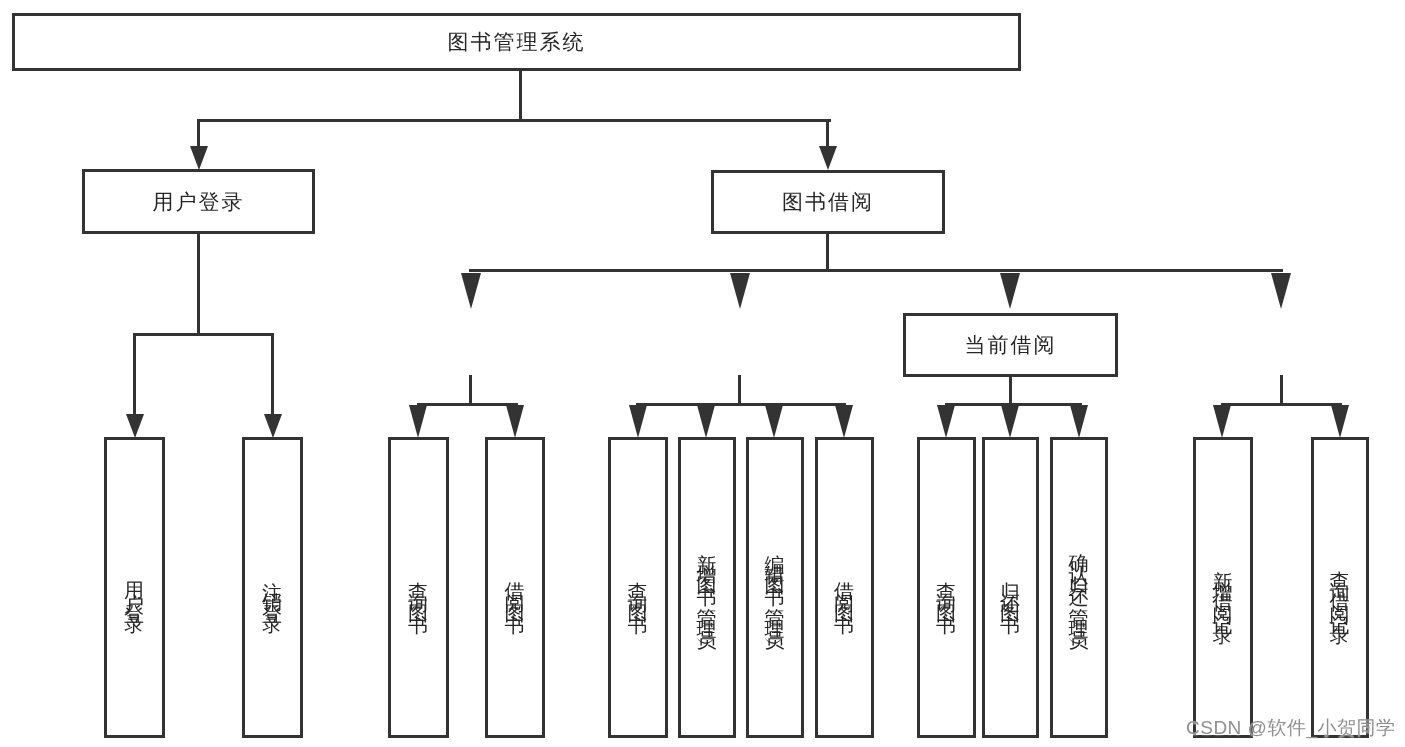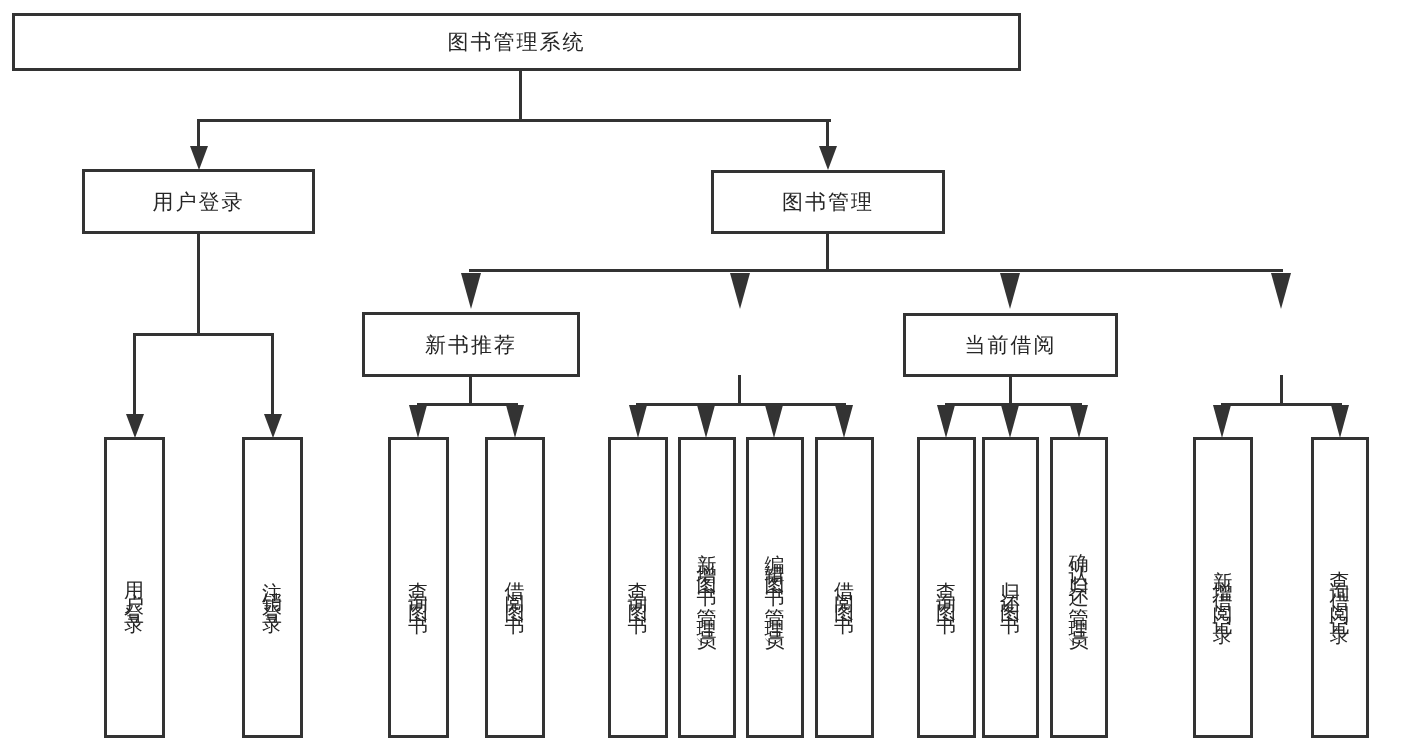--- a/index.html
+++ b/index.html
@@ -76,23 +76,22 @@
 </style>
 </head>
 <body>
 
 <div class="canvas">
 
   <div class="box" style="left:12px; top:13px; width:1009px; height:58px;">图书管理系统</div>
 
   <div class="box" style="left:82px; top:169px; width:233px; height:65px;">用户登录</div>
 
-  <div class="box" style="left:711px; top:170px; width:234px; height:64px;">图书管理</div>
+  <div class="box" style="left:711px; top:170px; width:234px; height:64px;">图书借阅</div>
 
-  <div class="box" style="left:362px; top:312px; width:218px; height:65px;">新书推荐</div>
 
 
   <div class="box" style="left:903px; top:313px; width:215px; height:64px;font-family:Liberation Serif, serif;">当前借阅</div>
 
 
   <div class="vbox" style="left:104px; width:61px;">
     <span class="vlabel">用户登录</span>
   </div>
   <div class="vbox" style="left:242px; width:61px;">
     <span class="vlabel">注销登录</span>
@@ -172,14 +171,15 @@
   <div class="hl" style="left:945px; top:403px; width:137px;"></div>
   <div class="arr arr-md" style="left:937px; top:405px;"></div>
   <div class="arr arr-md" style="left:1001px; top:405px;"></div>
   <div class="arr arr-md" style="left:1070px; top:405px;"></div>
 
   <div class="vl" style="left:1280px; top:375px; height:31px;"></div>
   <div class="hl" style="left:1221px; top:403px; width:121px;"></div>
   <div class="arr arr-md" style="left:1213px; top:405px;"></div>
   <div class="arr arr-md" style="left:1331px; top:405px;"></div>
 
+  <div class="watermark">CSDN @软件_小贺同学</div>
 
 </div>
 
 </body></html>

